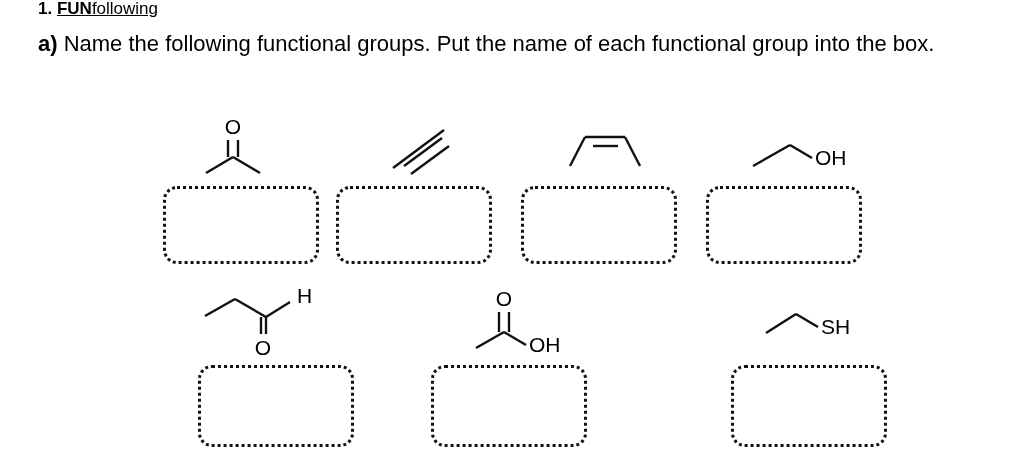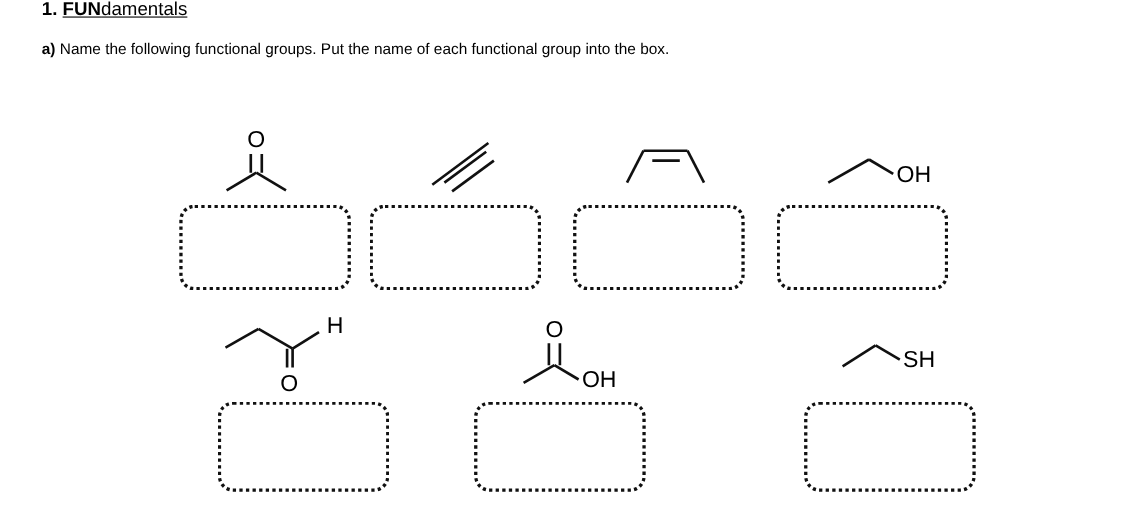--- a/index.html
+++ b/index.html
@@ -33,21 +33,21 @@
   }
   #question-header .title .fun {
     font-weight: bold;
     margin-top: 36px;
   }
 
   #instruction-line {
     position: absolute;
     left: 38px;
     top: 33px;
-    font-size: 14px;
+    font-size: 22px;
     line-height: 22px;
     white-space: nowrap;
     text-align: center;
   }
   #instruction-line .part-letter {
     font-weight: bold;
   }
 
   
   .answer-slot {
@@ -108,21 +108,21 @@
     stroke-width: 2.4;
     stroke-linecap: butt;
     fill: none;
   }
 </style>
 </head>
 <body>
 
 <div id="question-header">
   <span class="qnum">1.</span>
-  <span class="title"><span class="fun">FUN</span><span>damentals</span></span>
+  <span class="title"><span class="fun">FUN</span><span>following</span></span>
 </div>
 
 <div id="instruction-line">
   <span class="part-letter">a)</span><span> Name the following functional groups. Put the name of each functional group into the box.</span>
 </div>
 
 <div class="answer-slot row1" id="slot-ketone">
   <svg class="structure-art" viewBox="0 0 160 80" width="160" height="80">
     <text class="atom-label" x="72" y="30" text-anchor="middle">O</text>
     <line class="bond" x1="67" y1="36" x2="67" y2="53"></line>

